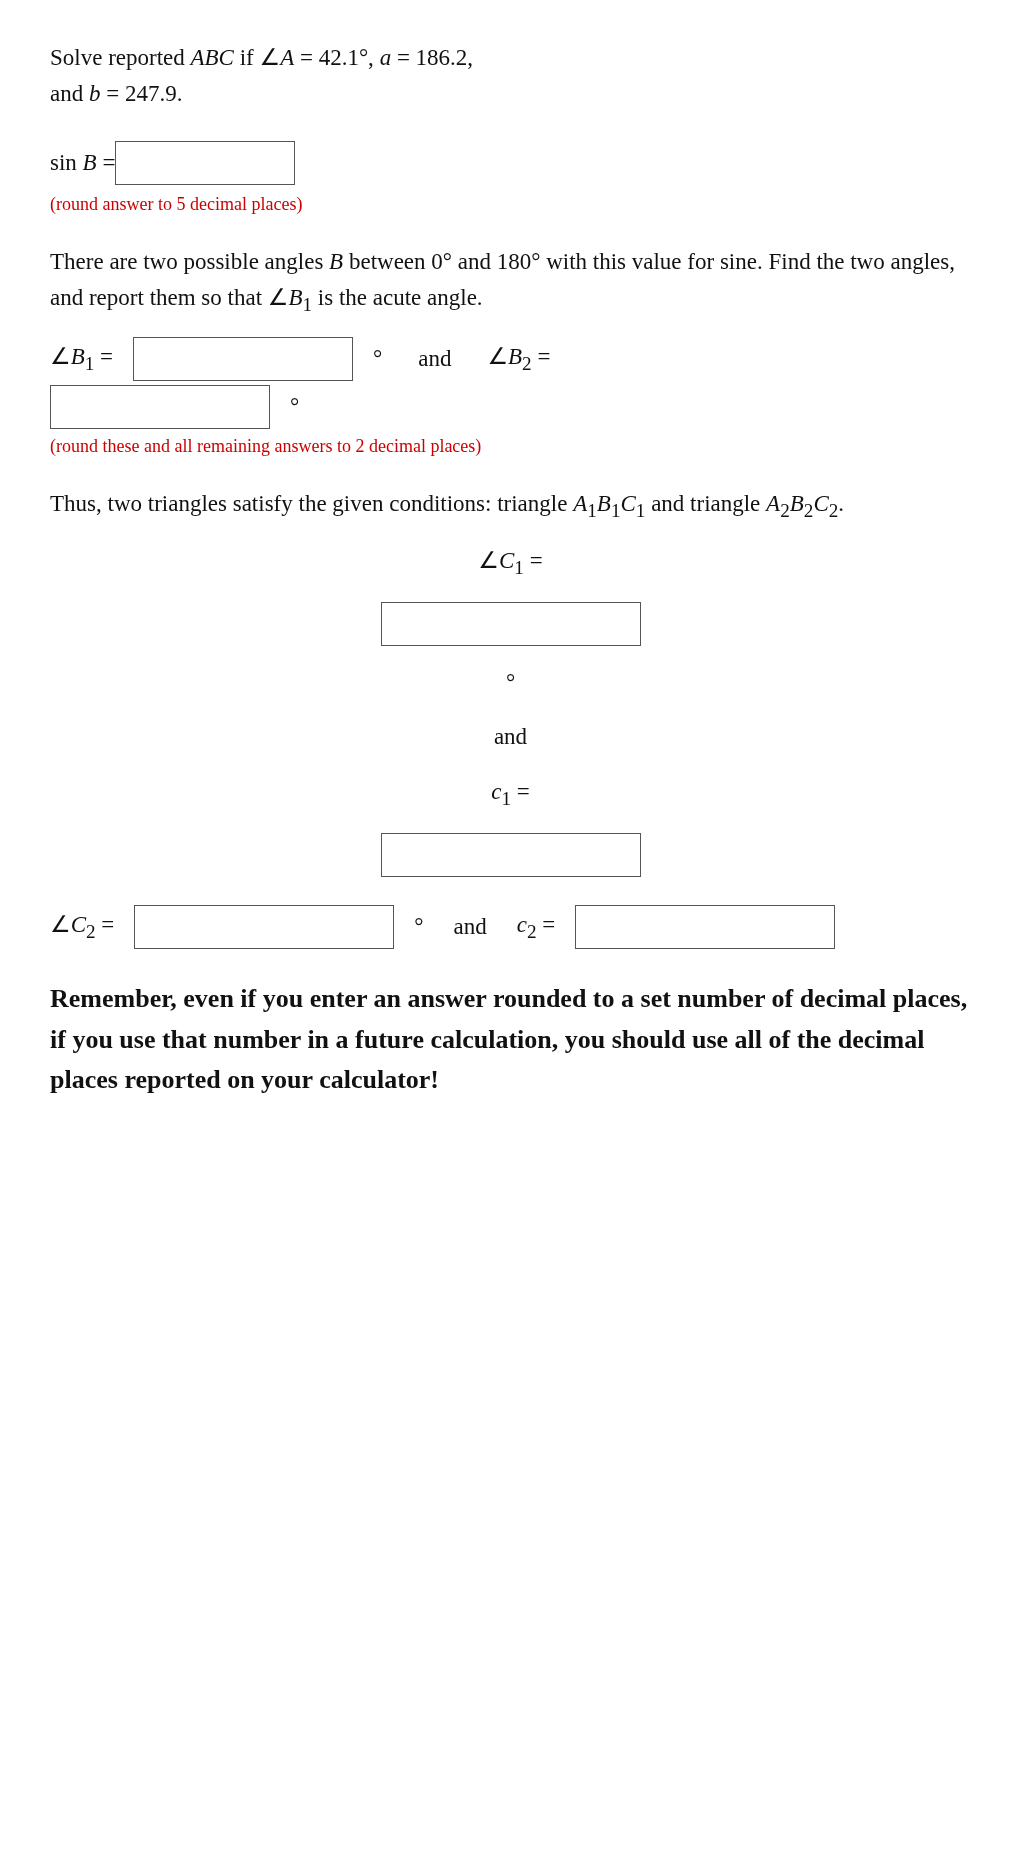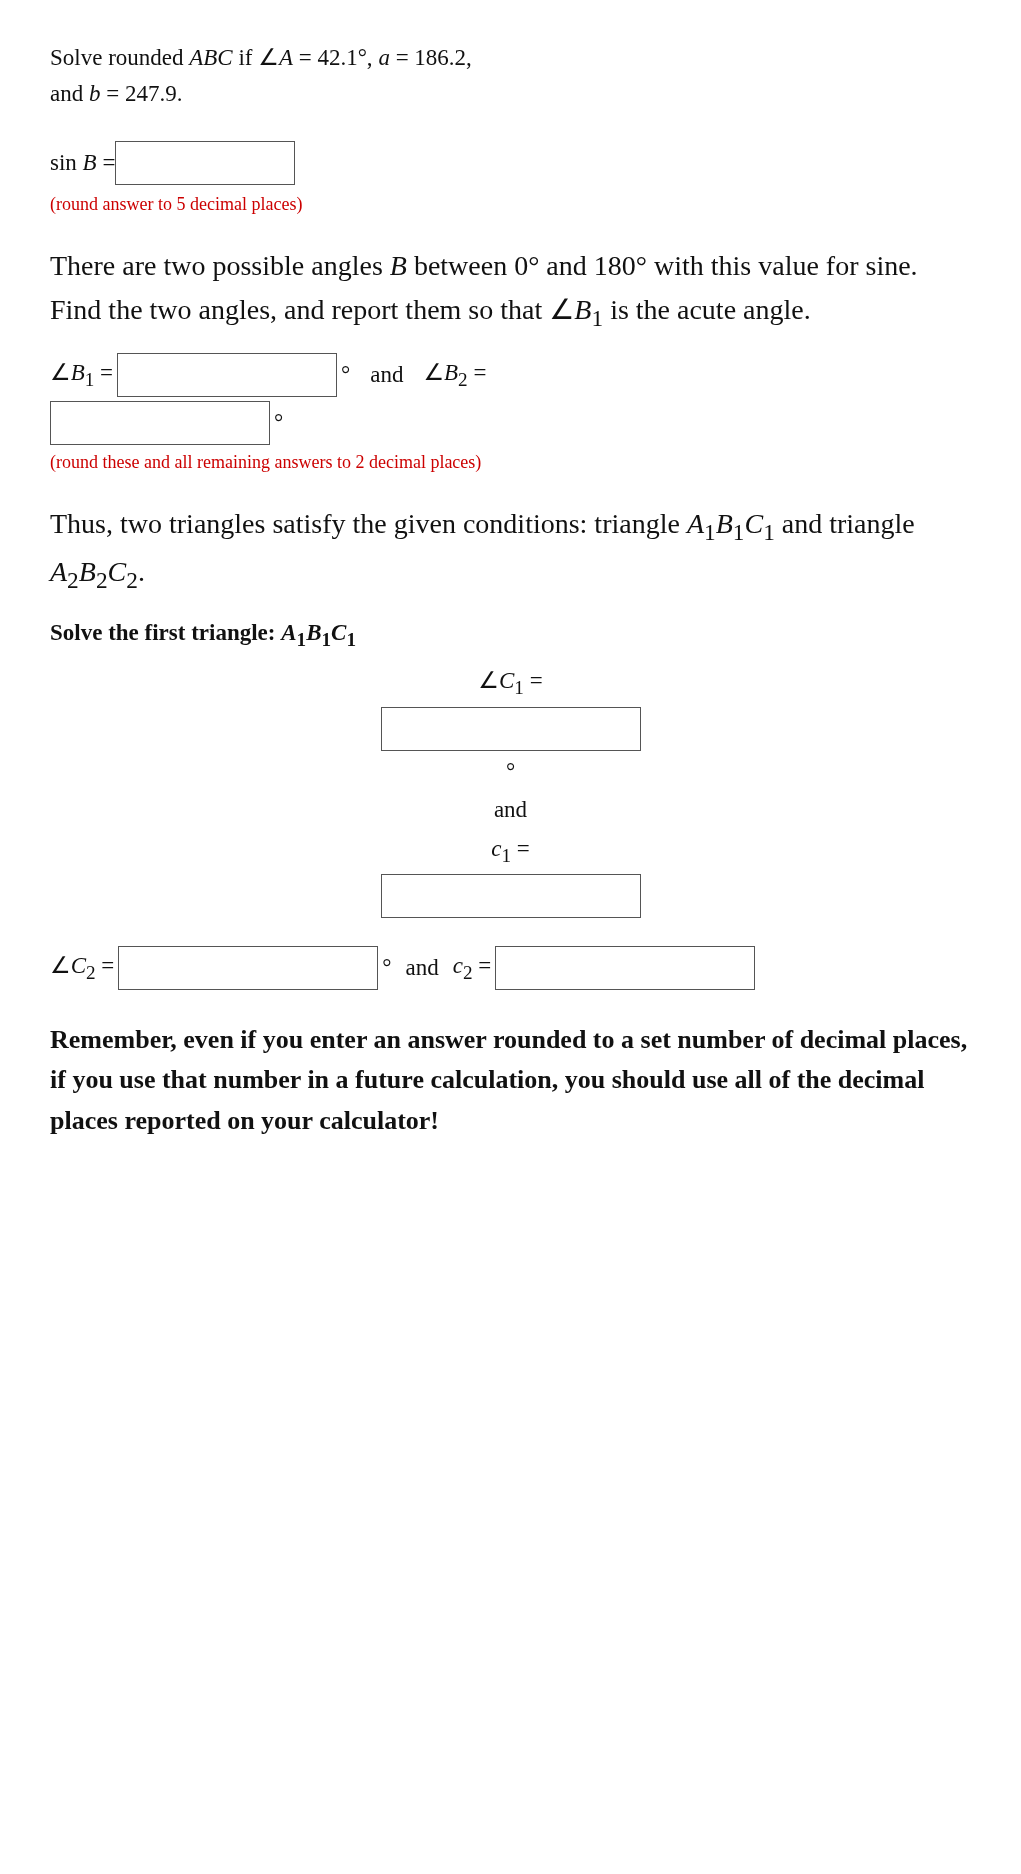--- a/index.html
+++ b/index.html
@@ -62,55 +62,55 @@
       width: 220px;
       height: 44px;
     }
 
     .input-wide {
       width: 260px;
       height: 44px;
     }
 
     .paragraph-text {
-      font-size: 28px;
+      font-size: 23px;
       line-height: 1.55;
       margin-bottom: 18px;
     }
 
     .bold-label {
       font-weight: bold;
       font-size: 23px;
     }
 
     .angle-row {
       display: flex;
       align-items: center;
       flex-wrap: wrap;
-      gap: 4px;
+      gap: 20px;
       font-size: 23px;
       margin-bottom: 4px;
     }
 
     .reminder-text {
       font-size: 26px;
       font-weight: bold;
       line-height: 1.55;
       margin-top: 30px;
     }
 
     .solve-section {
       margin-bottom: 28px;
     }
   </style>
 </head>
 <body>
 
 <div class="problem-statement">
-  <span>Solve rounded </span><span style="font-style:italic;font-weight:normal;">ABC</span><span> if ∠<span style="font-style:italic;">A</span> = 42.1°, <span style="font-style:italic;">a</span> = 186.2,</span>
+  <span>Solve reported </span><span style="font-style:italic;font-weight:normal;">ABC</span><span> if ∠<span style="font-style:italic;">A</span> = 42.1°, <span style="font-style:italic;">a</span> = 186.2,</span>
   <br>
   <span>and <span style="font-style:italic;">b</span> = 247.9.</span>
 </div>
 
 <div class="section">
   <div class="equation-line">
     <span>sin <span style="font-style:italic;">B</span> =</span>
     <input class="input-box input-short" type="text" style="">
   </div>
   <div class="hint-text">(round answer to 5 decimal places)</div>
@@ -133,23 +133,20 @@
     <span>°</span>
   </div>
   <div class="hint-text">(round these and all remaining answers to 2 decimal places)</div>
 </div>
 
 <div class="paragraph-text">
   Thus, two triangles satisfy the given conditions: triangle <span style="font-style:italic;">A</span><sub>1</sub><span style="font-style:italic;">B</span><sub>1</sub><span style="font-style:italic;">C</span><sub>1</sub> and triangle <span style="font-style:italic;">A</span><sub>2</sub><span style="font-style:italic;">B</span><sub>2</sub><span style="font-style:italic;">C</span><sub>2</sub>.
 </div>
 
 <div class="solve-section">
-  <div class="bold-label">
-    Solve the first triangle: <span style="font-style:italic;">A</span><sub>1</sub><span style="font-style:italic;">B</span><sub>1</sub><span style="font-style:italic;">C</span><sub>1</sub>
-  </div>
   <div class="angle-row" style="margin-top:10px;flex-direction:column;">
     <span>∠<span style="font-style:italic;">C</span><sub>1</sub> =</span>
     <input class="input-box input-wide" type="text" style="">
     <span>°</span>
     <span style="margin: 0 10px;">and</span>
     <span><span style="font-style:italic;">c</span><sub>1</sub> =</span>
     <input class="input-box input-wide" type="text" style="">
   </div>
 </div>
 

